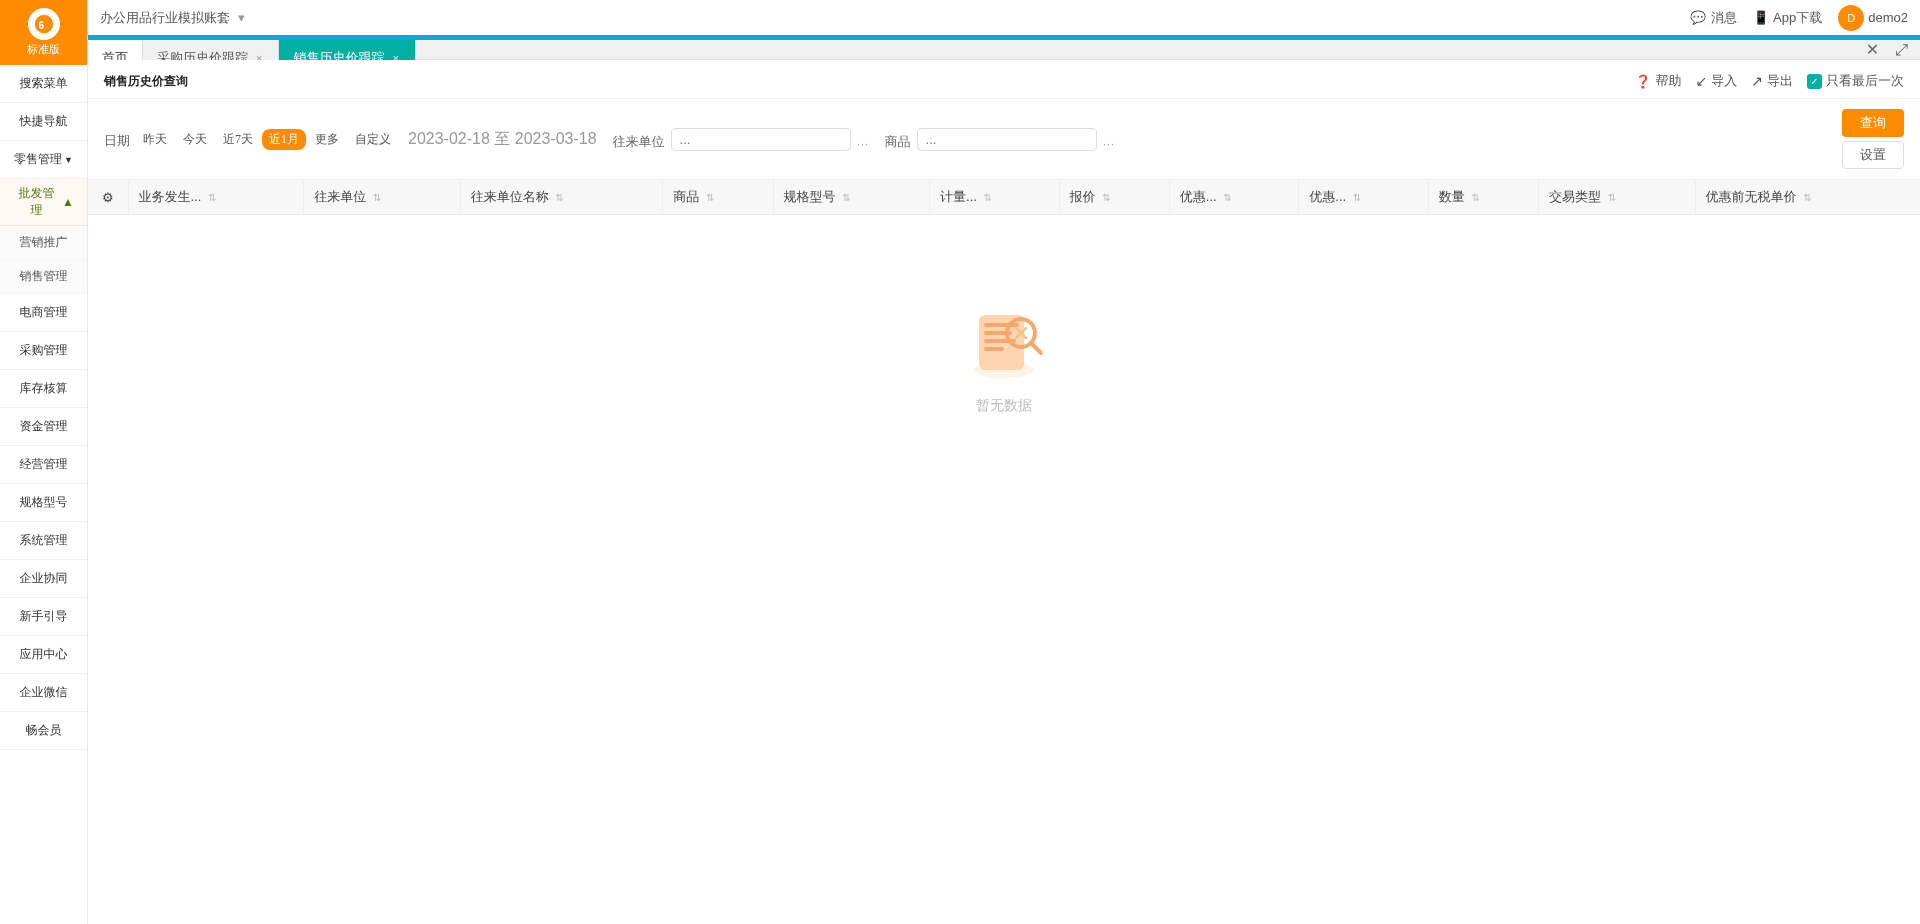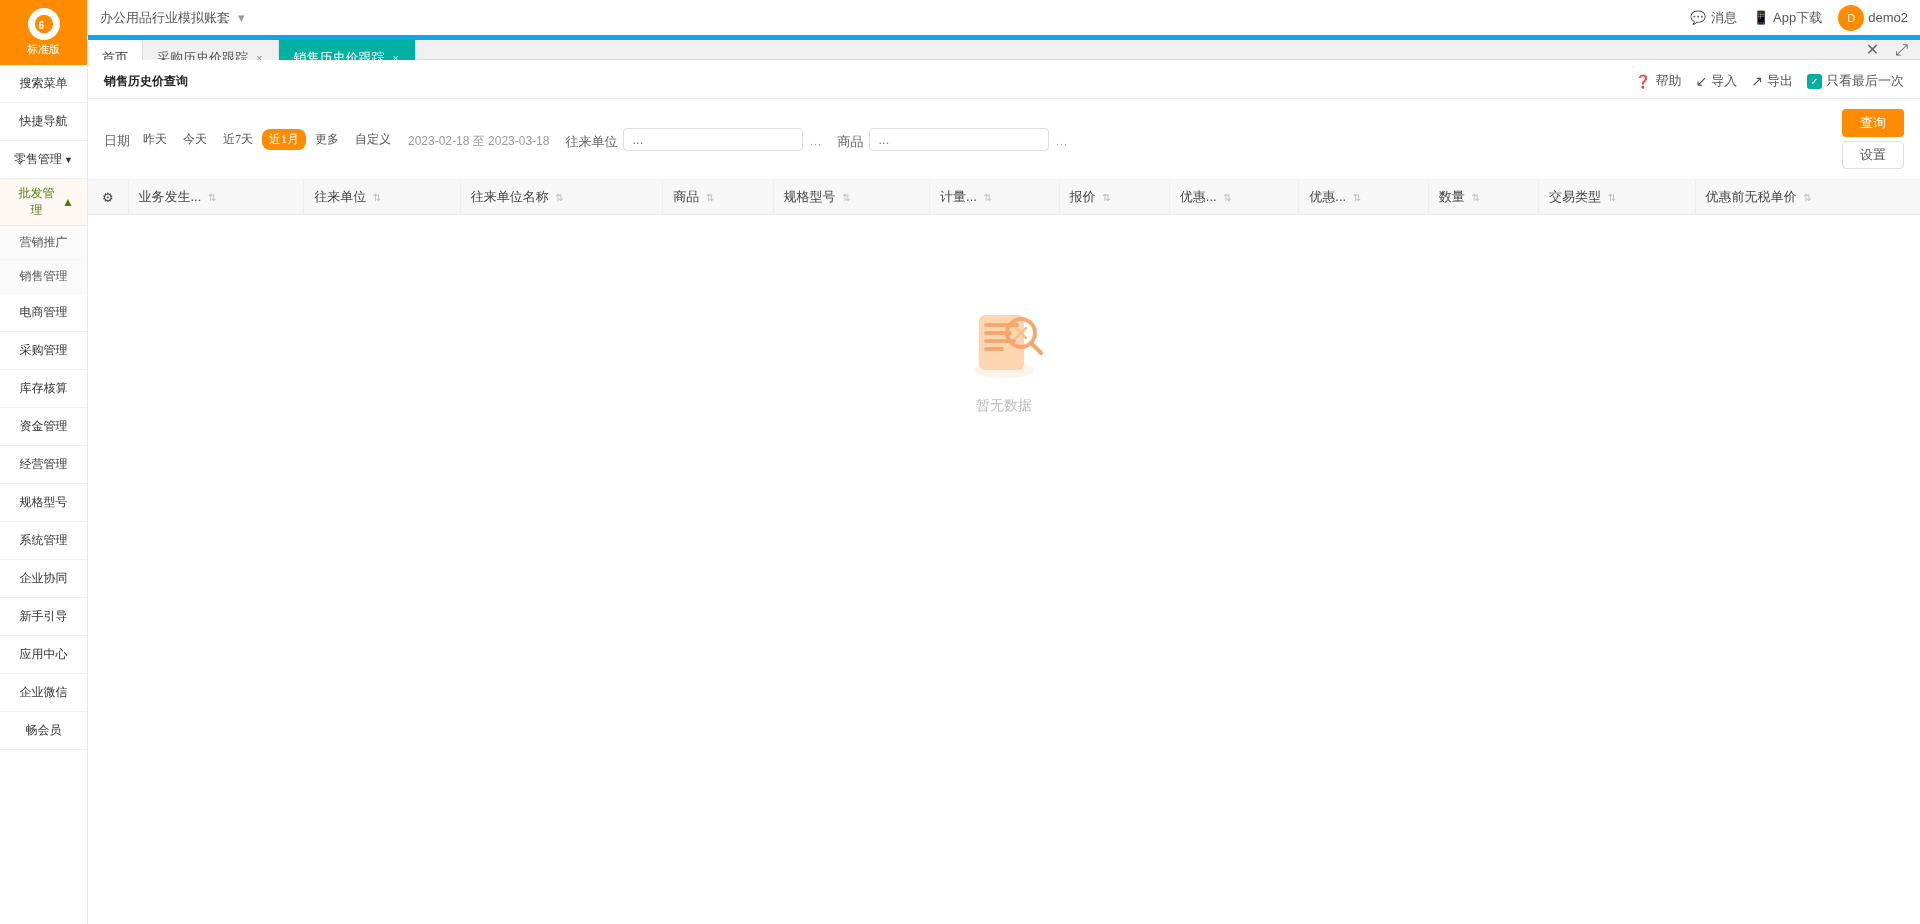--- a/index.html
+++ b/index.html
@@ -262,21 +262,21 @@
       cursor: pointer;
       border-radius: 3px;
       font-family: Liberation Serif, serif;
     }
     .date-opt.active {
       background: #ff8c00;
       color: #fff;
       border-radius: 8px;
     }
     .date-range-text {
-      font-size: 12px;
+      font-size: 16px;
       color: #999;
       margin-left: 4px;
     }
     .filter-input {
       border: 1px solid #ddd;
       border-radius: 4px;
       padding: 3px 8px;
       font-size: 13px;
       width: 180px;
       outline: none;

